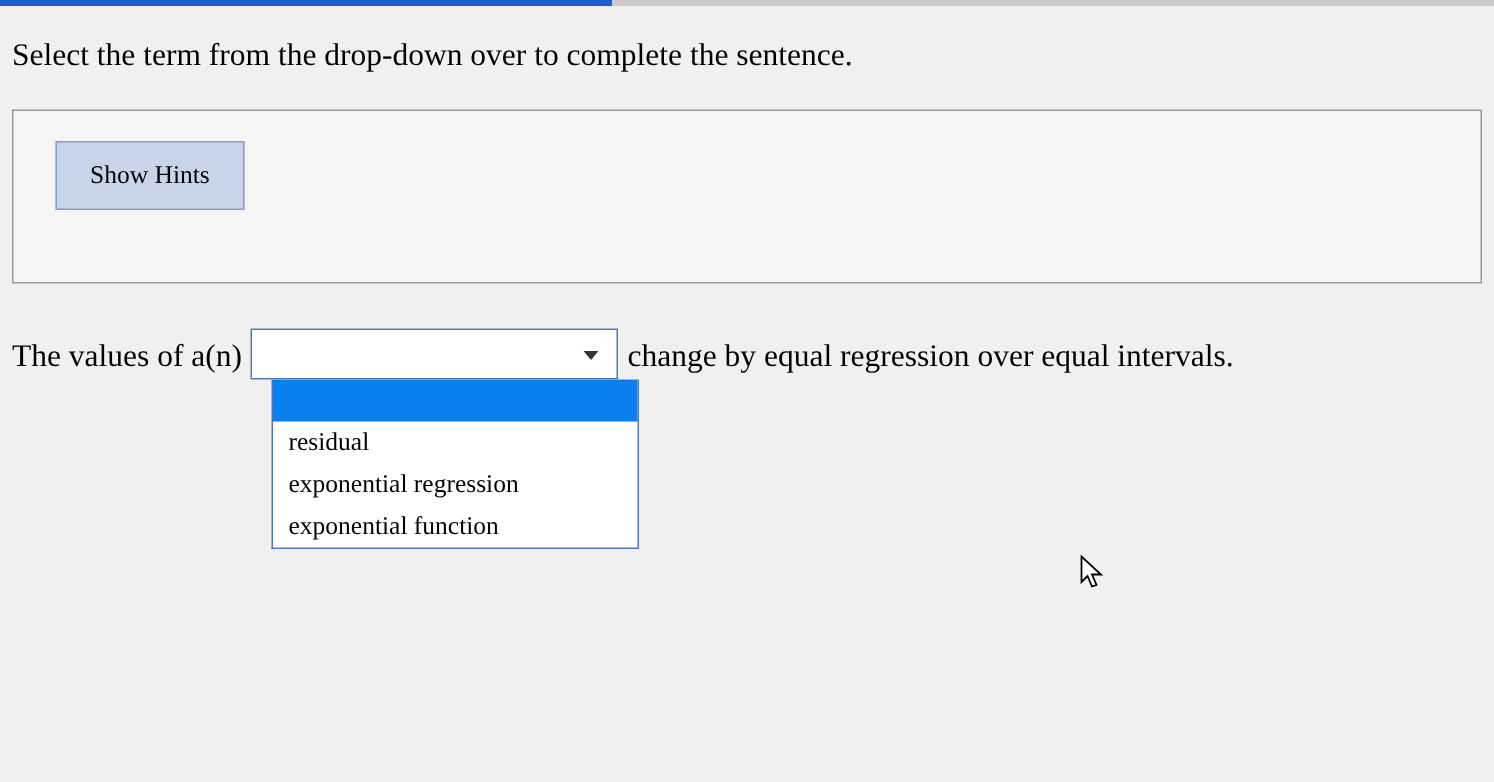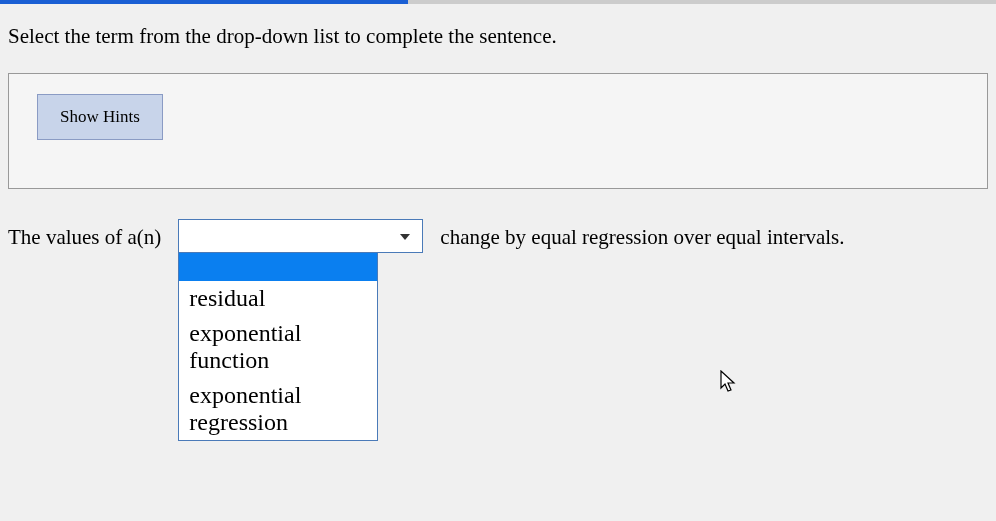--- a/index.html
+++ b/index.html
@@ -49,21 +49,21 @@
       font-size: 17px;
       color: #000;
       cursor: pointer;
     }
     .sentence-row {
       display: flex;
       align-items: flex-start;
       flex-wrap: nowrap;
       font-size: 21px;
       color: #000;
-      gap: 17px;
+      gap: 6px;
       padding-left: 0;
     }
     .sentence-text-before {
       padding-top: 6px;
       white-space: nowrap;
     }
     .sentence-text-after {
       padding-top: 6px;
       white-space: nowrap;
     }
@@ -86,26 +86,26 @@
       cursor: pointer;
     }
     .chevron {
       font-size: 12px;
       color: #333;
       margin-right: 6px;
     }
     .dropdown-list {
       position: absolute;
       top: 34px;
-      left: 0;
-      width: 200px;
+      left: 14px;
+      width: 245px;
       border: 1px solid #4a7ab8;
       border-top: none;
       background: #fff;
-      font-size: 24px;
+      font-size: 17px;
       z-index: 10;
     }
     .dropdown-option {
       padding: 4px 10px;
       cursor: pointer;
       color: #000;
     }
     .dropdown-option.highlighted {
       background: #0a7ff0;
       color: #fff;
@@ -121,42 +121,42 @@
     }
   </style>
 </head>
 <body>
 
 <div class="progress-bar">
   <div class="progress-fill"></div>
 </div>
 
 <div class="content">
-  <div class="instruction">Select the term from the drop-down list to complete the sentence.</div>
+  <div class="instruction">Select the term from the drop-down over to complete the sentence.</div>
 
   <div class="hints-box">
     <button class="show-hints-btn">Show Hints</button>
   </div>
 
   <div class="sentence-row">
     <span class="sentence-text-before">The values of a(n)</span>
 
     <div class="dropdown-wrap">
       <div class="dropdown-select">
         <span class="chevron">
           <svg width="10" height="6" viewBox="0 0 10 6">
               <path d="M0 0 L5 6 L10 0 Z" fill="#333"></path>
             </svg>
         </span>
       </div>
       <div class="dropdown-list">
         <div class="dropdown-option highlighted"></div>
         <div class="dropdown-option">residual</div>
+        <div class="dropdown-option">exponential regression</div>
         <div class="dropdown-option">exponential function</div>
-        <div class="dropdown-option">exponential regression</div>
       </div>
     </div>
 
     <span class="sentence-text-after">change by equal regression over equal intervals.</span>
   </div>
 </div>
 
 <div class="cursor-icon">
   <svg width="18" height="24" viewBox="0 0 18 24">
     <path d="M1 1 L1 18 L5 14 L8 21 L11 20 L8 13 L14 13 Z" fill="#fff" stroke="#000" stroke-width="1.2"></path>

